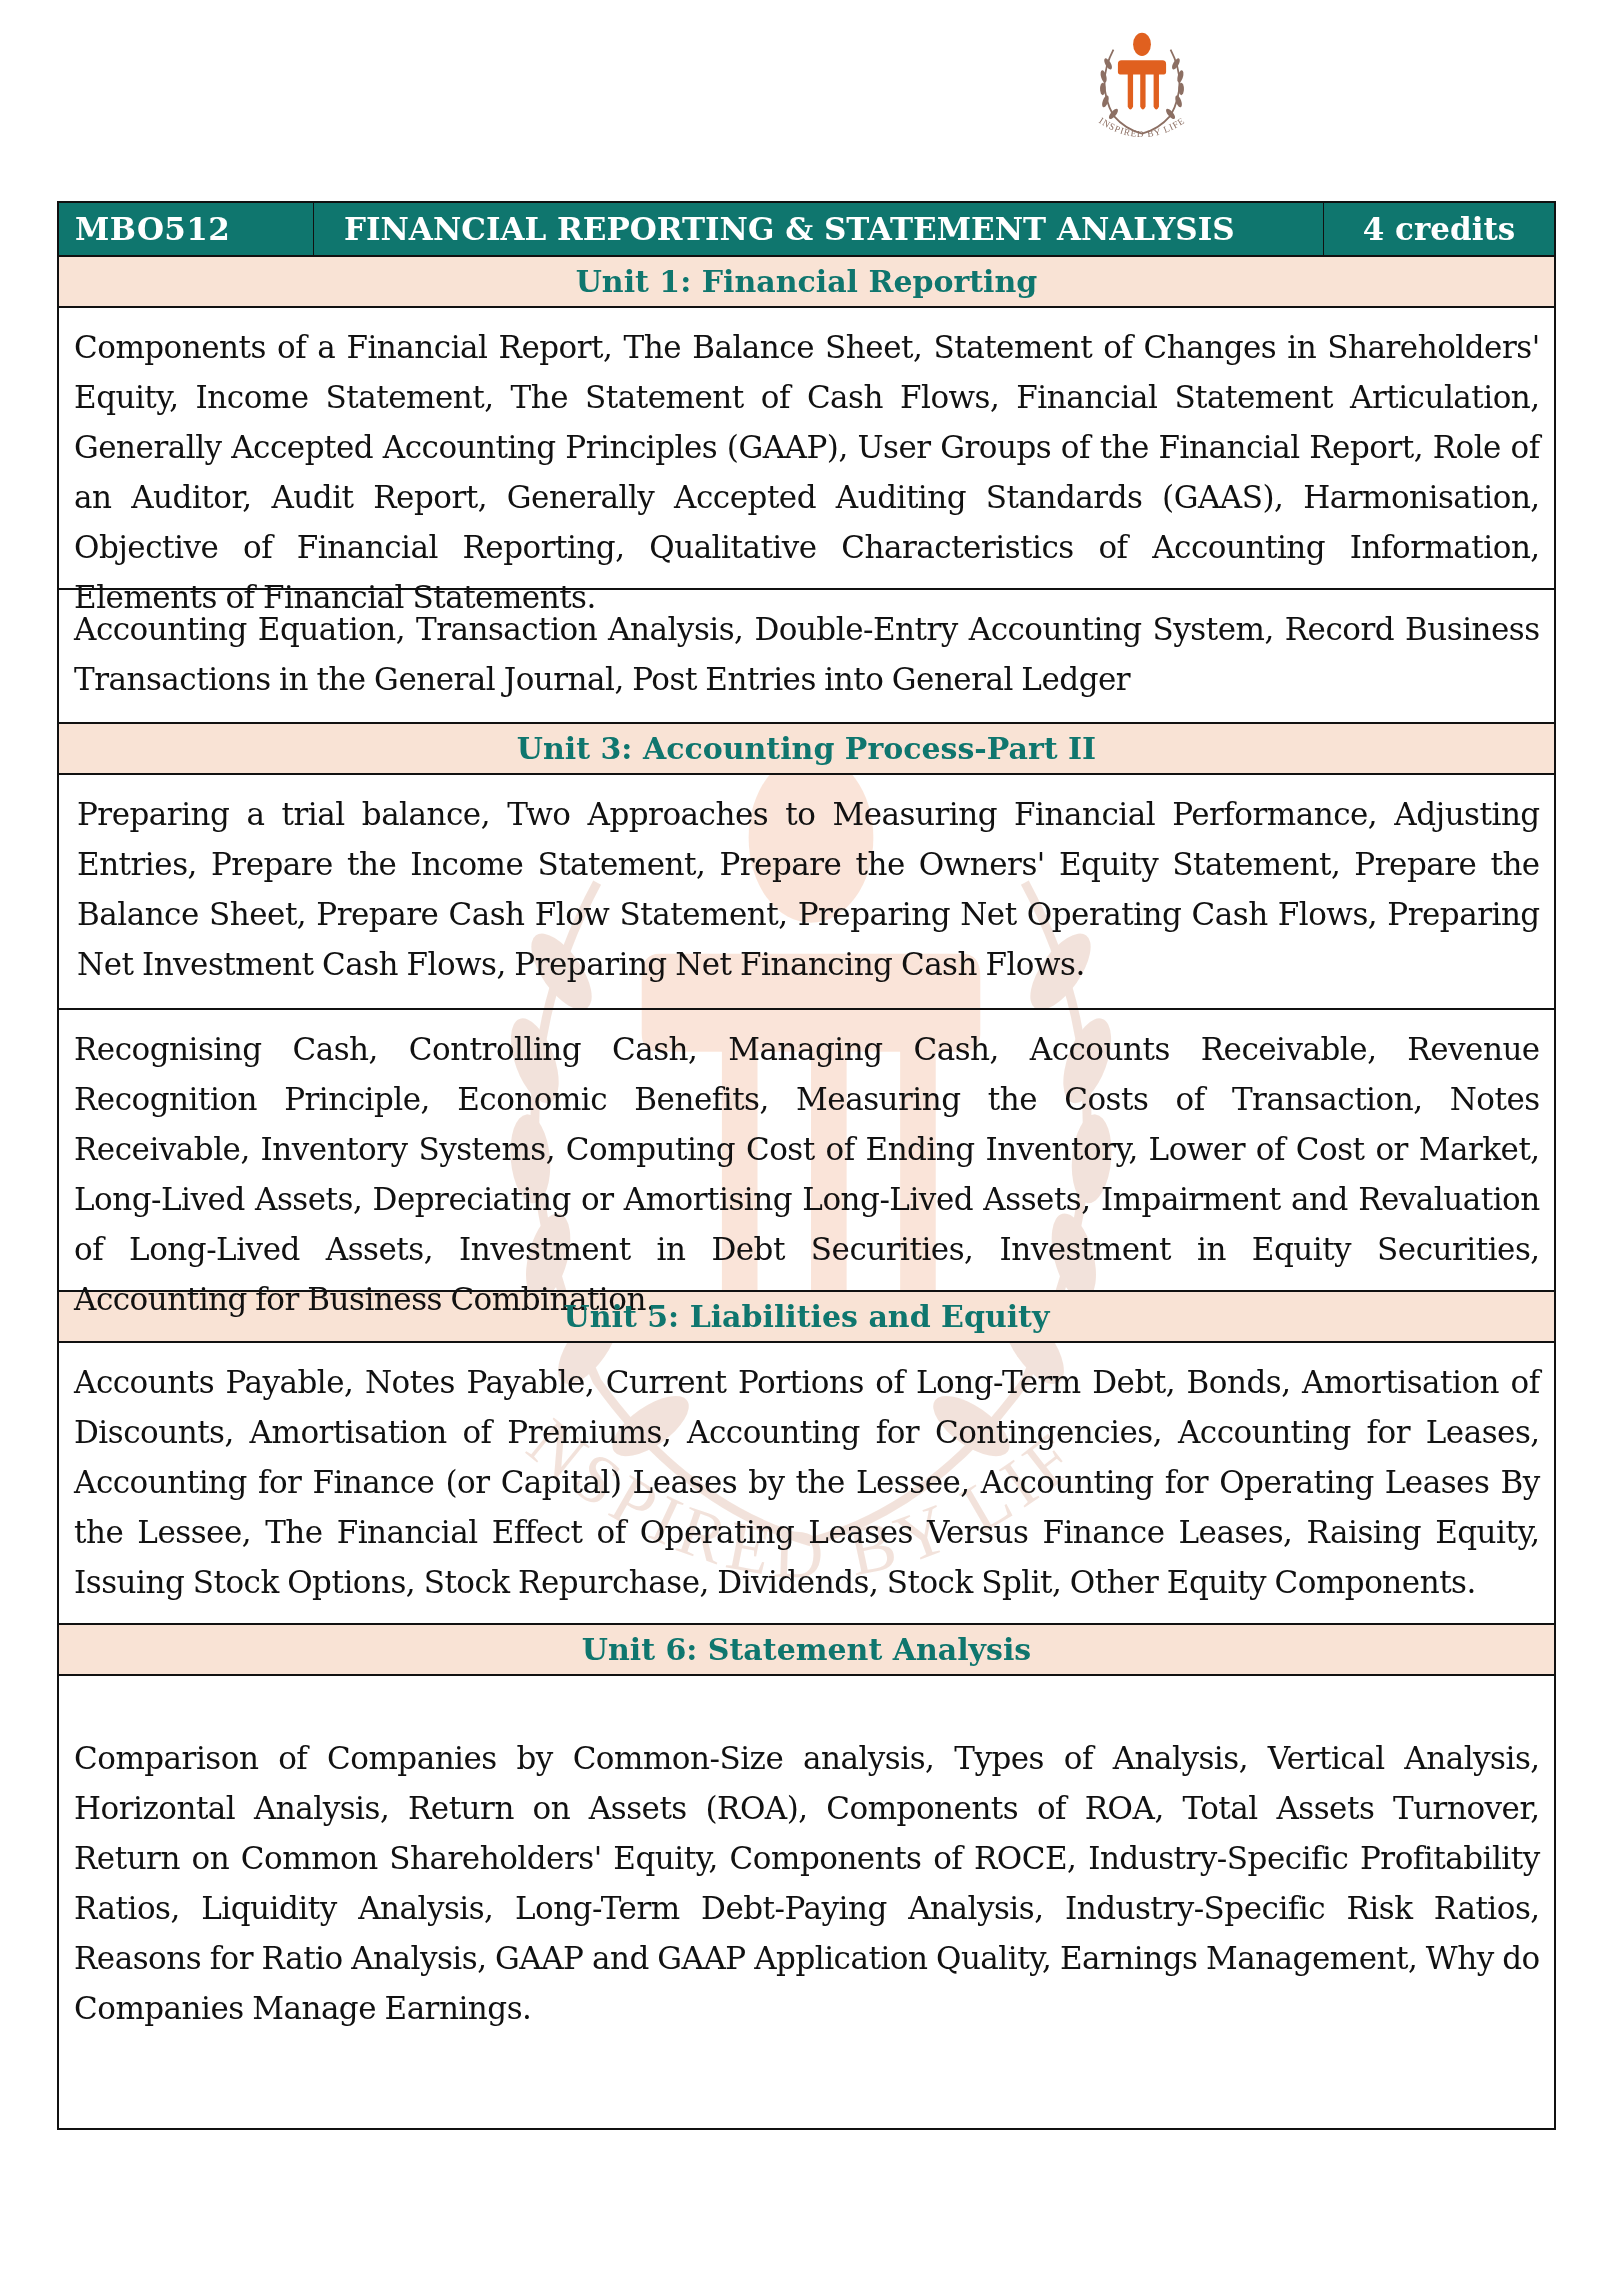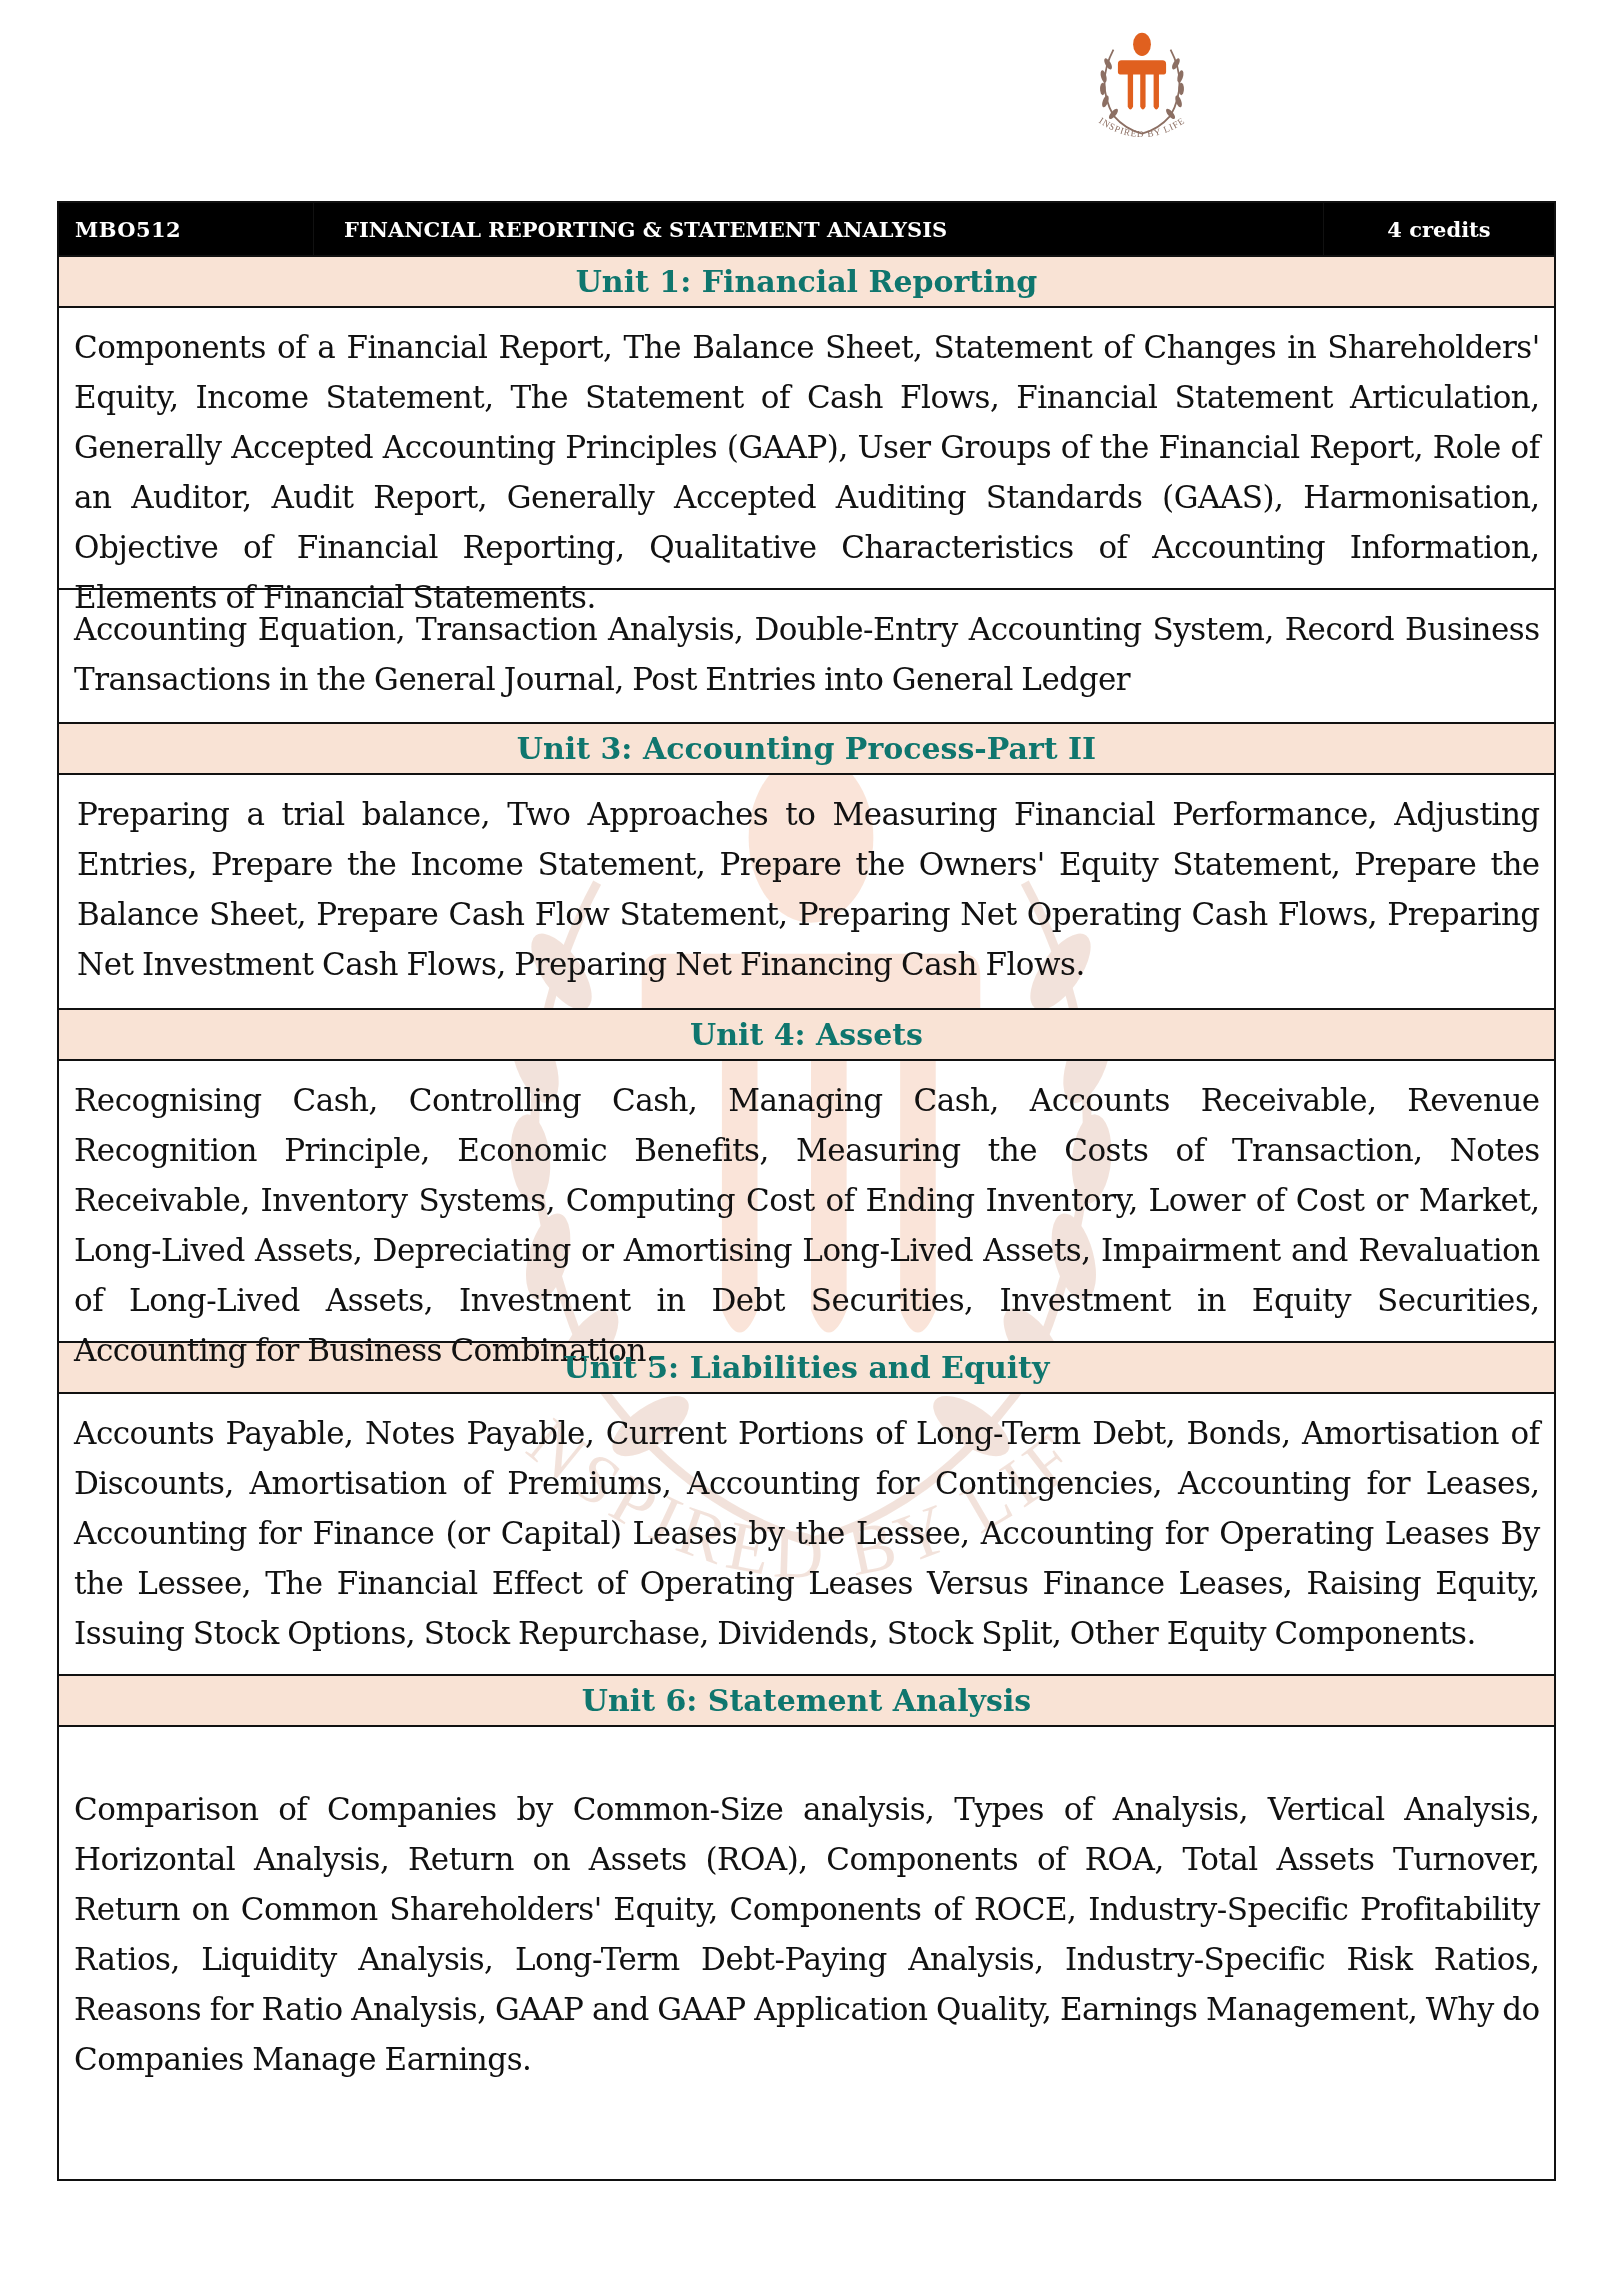--- a/index.html
+++ b/index.html
@@ -19,22 +19,22 @@
   .logo .brand-tag { font-family: "Liberation Serif", serif; font-style: italic; font-size: 15.6px;
                      color: #333; display: block; white-space: nowrap; }
 
   
   .watermark { position: absolute; left: 392px; top: 740px; width: 838px; height: 891px;
                opacity: 0.22; pointer-events: none; }
 
   
   .syllabus { position: absolute; left: 57px; top: 201px; width: 1499px;
               border: 2.2px solid #111; box-sizing: border-box; }
-  .row-head { display: flex; height: 52px; background: #000000; border-bottom: 2.2px solid #111;
-              color: #fff; font-weight: bold; font-size: 21px; }
+  .row-head { display: flex; height: 52px; background: #0f766e; border-bottom: 2.2px solid #111;
+              color: #fff; font-weight: bold; font-size: 31px; }
   .row-head > div { display: flex; align-items: center; box-sizing: border-box; }
   .cell-code { width: 255px; padding-left: 16px; border-right: 1.8px solid #111; letter-spacing: 0.4px; }
   .cell-title { flex: 1; padding-left: 30px; border-right: 1.8px solid #111; }
   .cell-credits { width: 230px; justify-content: center; }
 
   .unit-head { height: 51px; background: #F9E3D5; border-bottom: 2.2px solid #111;
                display: flex; align-items: center; justify-content: center;
                font-weight: bold; font-size: 30px; color: #0f766e; box-sizing: border-box; }
   .unit-body { border-bottom: 2.2px solid #111; padding: 14.3px 14.3px 14.3px 15px; box-sizing: border-box;
                font-size: 31px; line-height: 50px; text-align: justify; color: #111;
@@ -121,21 +121,20 @@
     <div class="unit-body">Components of a Financial Report, The Balance Sheet, Statement of Changes in Shareholders' Equity, Income Statement, The Statement of Cash Flows, Financial Statement Articulation, Generally Accepted Accounting Principles (GAAP), User Groups of the Financial Report, Role of an Auditor, Audit Report, Generally Accepted Auditing Standards (GAAS), Harmonisation, Objective of Financial Reporting, Qualitative Characteristics of Accounting Information, Elements of Financial Statements.</div>
   </div>
   <div class="unit u2">
     <div class="unit-body">Accounting Equation, Transaction Analysis, Double-Entry Accounting System, Record Business Transactions in the General Journal, Post Entries into General Ledger</div>
   </div>
   <div class="unit u3">
     <div class="unit-head">Unit 3: Accounting Process-Part II</div>
     <div class="unit-body">Preparing a trial balance, Two Approaches to Measuring Financial Performance, Adjusting Entries, Prepare the Income Statement, Prepare the Owners' Equity Statement, Prepare the Balance Sheet, Prepare Cash Flow Statement, Preparing Net Operating Cash Flows, Preparing Net Investment Cash Flows, Preparing Net Financing Cash Flows.</div>
   </div>
   <div class="unit u4">
-    <div class="unit-head">Unit 4: Assets</div>
     <div class="unit-body">Recognising Cash, Controlling Cash, Managing Cash, Accounts Receivable, Revenue Recognition Principle, Economic Benefits, Measuring the Costs of Transaction, Notes Receivable, Inventory Systems, Computing Cost of Ending Inventory, Lower of Cost or Market, Long-Lived Assets, Depreciating or Amortising Long-Lived Assets, Impairment and Revaluation of Long-Lived Assets, Investment in Debt Securities, Investment in Equity Securities, Accounting for Business Combination.</div>
   </div>
   <div class="unit u5">
     <div class="unit-head">Unit 5: Liabilities and Equity</div>
     <div class="unit-body">Accounts Payable, Notes Payable, Current Portions of Long-Term Debt, Bonds, Amortisation of Discounts, Amortisation of Premiums, Accounting for Contingencies, Accounting for Leases, Accounting for Finance (or Capital) Leases by the Lessee, Accounting for Operating Leases By the Lessee, The Financial Effect of Operating Leases Versus Finance Leases, Raising Equity, Issuing Stock Options, Stock Repurchase, Dividends, Stock Split, Other Equity Components.</div>
   </div>
   <div class="unit u6">
     <div class="unit-head">Unit 6: Statement Analysis</div>
     <div class="unit-body">Comparison of Companies by Common-Size analysis, Types of Analysis, Vertical Analysis, Horizontal Analysis, Return on Assets (ROA), Components of ROA, Total Assets Turnover, Return on Common Shareholders' Equity, Components of ROCE, Industry-Specific Profitability Ratios, Liquidity Analysis, Long-Term Debt-Paying Analysis, Industry-Specific Risk Ratios, Reasons for Ratio Analysis, GAAP and GAAP Application Quality, Earnings Management, Why do Companies Manage Earnings.</div>
   </div>

